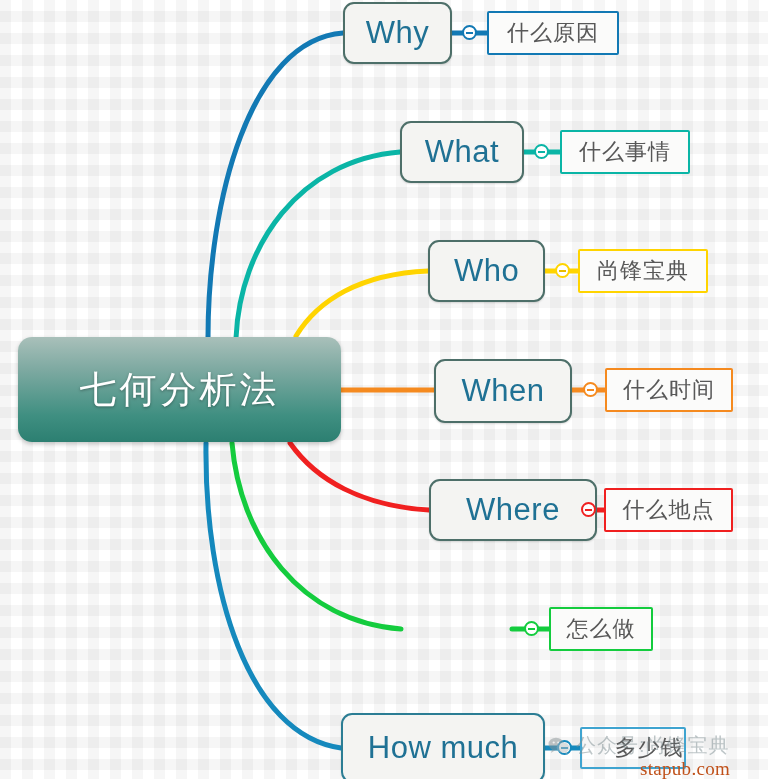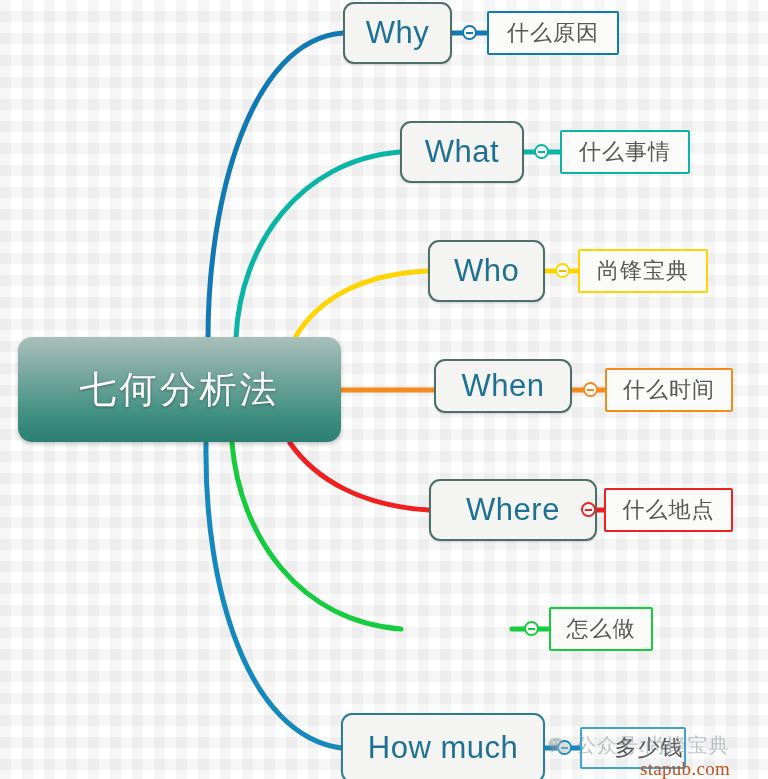--- a/index.html
+++ b/index.html
@@ -207,21 +207,21 @@
   </div>
 
   <div class="branch-box" style="left:428px; top:240px; width:117px; height:62px;">
     <span class="branch-label">Who</span>
   </div>
   <div class="collapse-dot" style="left:555px; top:263px; color:#e8bc00; border-color:#ffd400;"></div>
   <div class="leaf-box" style="left:578px; top:249px; width:130px; height:44px; border-color:#ffd400;">
     <span class="leaf-label">尚锋宝典</span>
   </div>
 
-  <div class="branch-box" style="left:434px; top:359px; width:138px; height:54px;">
+  <div class="branch-box" style="left:434px; top:359px; width:138px; height:64px;">
     <span class="branch-label">When</span>
   </div>
   <div class="collapse-dot" style="left:583px; top:382px; color:#f58a1f; border-color:#f58a1f;"></div>
   <div class="leaf-box" style="left:605px; top:368px; width:128px; height:44px; border-color:#f58a1f;">
     <span class="leaf-label">什么时间</span>
   </div>
 
   <div class="branch-box" style="left:429px; top:479px; width:168px; height:62px;">
     <span class="branch-label">Where</span>
   </div>

